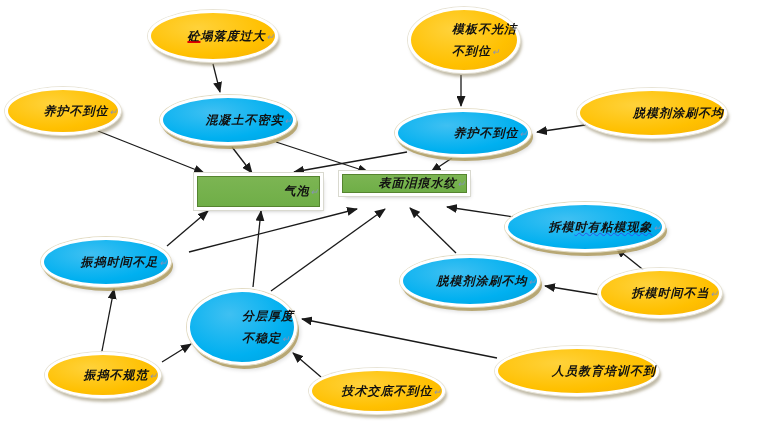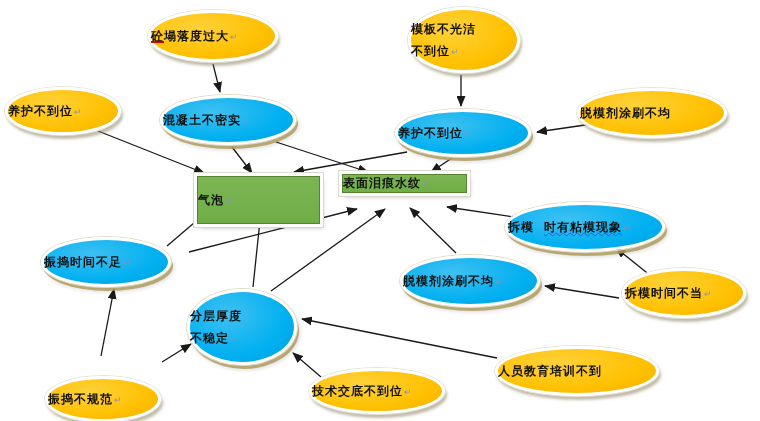--- a/index.html
+++ b/index.html
@@ -1,33 +1,33 @@
 <!DOCTYPE html>
 <html><head>
 <meta charset="utf-8">
 <style>
   html,body{margin:0;padding:0;background:#fff;}
   .stage{position:relative;width:760px;height:421px;background:#fff;overflow:hidden;
          font-family:"Liberation Sans",sans-serif;}
   .layer{position:absolute;left:0;top:0;}
-  .node{position:absolute;display:flex;align-items:center;justify-content:flex-start;
-        box-sizing:border-box;font-weight:bold;font-size:12px;color:#111;letter-spacing:1px;}
+  .node{position:absolute;display:flex;align-items:center;justify-content:flex-end;
+        box-sizing:border-box;font-weight:bold;font-size:12px;color:#111;letter-spacing:1px;font-style:italic;}
   .ellipse{border-radius:50%;border:3px solid #fff;}
   .yellow{background:radial-gradient(ellipse at 38% 32%, #ffd23a 0%, #ffc000 62%, #f5af05 100%);
           box-shadow:0 0 0 1px #e8e4d6, 2px 4px 3px rgba(140,130,95,.55);}
   .blue{background:radial-gradient(ellipse at 38% 32%, #3fc0f2 0%, #00b0f0 62%, #009fdc 100%);
         box-shadow:0 0 0 1px #e3dcc4, 2px 4px 0 rgba(176,157,97,.85), 3px 5px 4px rgba(0,0,0,.15);}
   .rect{background:linear-gradient(#7cb553,#6fae47);border:1.5px solid #55842f;
         box-shadow:0 0 0 3px #fff, 0 0 0 4px #d9d9cf, 3px 4px 4px rgba(0,0,0,.25);}
   .lines{display:inline-block;text-align:left;}
   .ln{line-height:22px;white-space:nowrap;}
   .rect .ln{line-height:16px;}
   .mark{color:#8892b8;font-size:9px;font-weight:normal;margin-left:1px;}
   .sp-red{text-decoration:underline;text-decoration-color:#e00000;text-decoration-thickness:2px;}
-  .sp-blue{text-decoration:underline wavy #2f54eb 1px;padding-left:10px;}
+  .sp-blue{text-decoration:underline wavy #2f54eb 1px;}
   svg line{stroke:#1a1a1a;stroke-width:1.3;}
 </style>
 </head>
 <body>
 
 <div class="stage">
   <svg class="layer" width="760" height="421">
     <defs>
       <marker id="arw" markerUnits="userSpaceOnUse" markerWidth="11" markerHeight="9" refX="10" refY="4.5" orient="auto">
         <path d="M0,0 L11,4.5 L0,9 Z" fill="#1a1a1a"></path>
@@ -81,21 +81,21 @@
       <div class="node ellipse blue" style="left: 395px; top: 109px; width: 136px; height: 48px;">
         <div class="lines">
           <div class="ln"><span>养护不到位</span><span class="mark">↵</span></div>
         </div>
       </div>
       <div class="node ellipse yellow" style="left: 577px; top: 88px; width: 150px; height: 50px;">
         <div class="lines">
           <div class="ln"><span>脱模剂涂刷不均</span></div>
         </div>
       </div>
-      <div class="node rect green" style="left: 197px; top: 176px; width: 123px; height: 48px;">
+      <div class="node rect green" style="left: 197px; top: 176px; width: 123px; height: 31px;">
         <div class="lines">
           <div class="ln"><span>气泡</span><span class="mark">↵</span></div>
         </div>
       </div>
       <div class="node rect green" style="left: 342px; top: 174px; width: 125px; height: 19px;">
         <div class="lines">
           <div class="ln"><span>表面泪痕水纹</span><span class="mark">↵</span></div>
         </div>
       </div>
       <div class="node ellipse blue" style="left: 505px; top: 202px; width: 160px; height: 50px;">
@@ -106,32 +106,32 @@
       <div class="node ellipse blue" style="left: 41px; top: 237px; width: 130px; height: 50px;">
         <div class="lines">
           <div class="ln"><span>振捣时间不足</span><span class="mark">↵</span></div>
         </div>
       </div>
       <div class="node ellipse blue" style="left: 400px; top: 255px; width: 140px; height: 52px;">
         <div class="lines">
           <div class="ln"><span>脱模剂涂刷不均</span><span class="mark">↵</span></div>
         </div>
       </div>
-      <div class="node ellipse yellow" style="left: 622px; top: 268px; width: 124px; height: 50px;">
+      <div class="node ellipse yellow" style="left: 598px; top: 268px; width: 124px; height: 50px;">
         <div class="lines">
           <div class="ln"><span>拆模时间不当</span><span class="mark">↵</span></div>
         </div>
       </div>
       <div class="node ellipse blue" style="left: 187px; top: 289px; width: 110px; height: 76px;">
         <div class="lines">
           <div class="ln"><span>分层厚度</span></div>
           <div class="ln"><span>不稳定</span><span class="mark">↵</span></div>
         </div>
       </div>
-      <div class="node ellipse yellow" style="left: 45px; top: 376px; width: 116px; height: 46px;">
+      <div class="node ellipse yellow" style="left: 45px; top: 352px; width: 116px; height: 46px;">
         <div class="lines">
           <div class="ln"><span>振捣不规范</span><span class="mark">↵</span></div>
         </div>
       </div>
       <div class="node ellipse yellow" style="left: 309px; top: 368px; width: 136px; height: 46px;">
         <div class="lines">
           <div class="ln"><span>技术交底不到位</span><span class="mark">↵</span></div>
         </div>
       </div>
       <div class="node ellipse yellow" style="left: 495px; top: 346px; width: 164px; height: 50px;">

